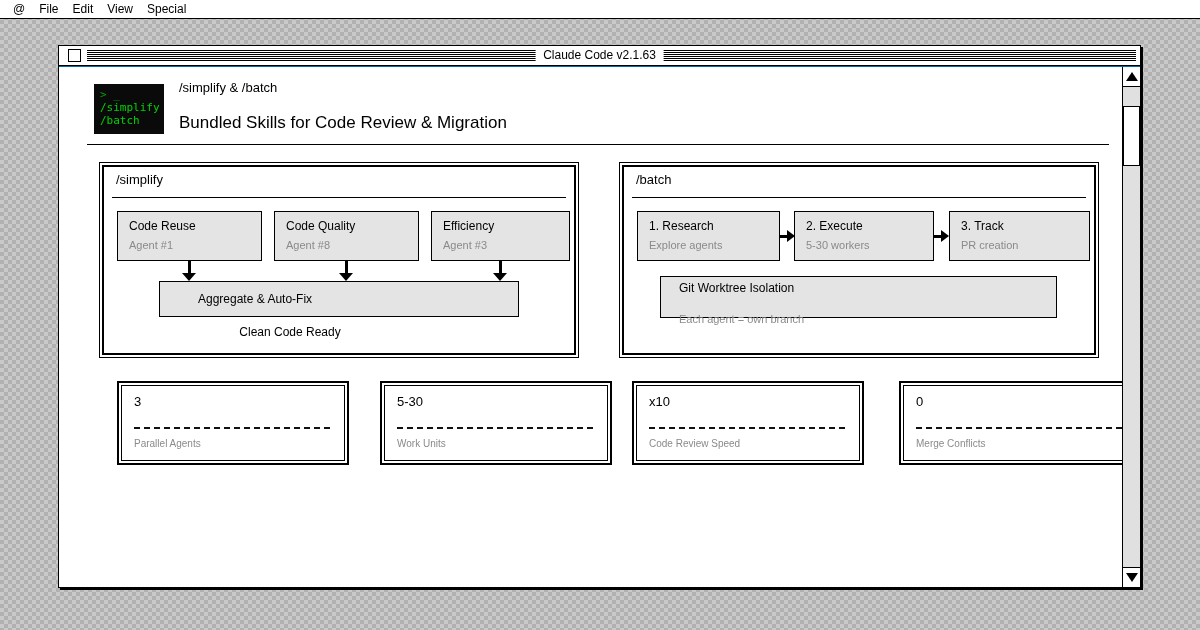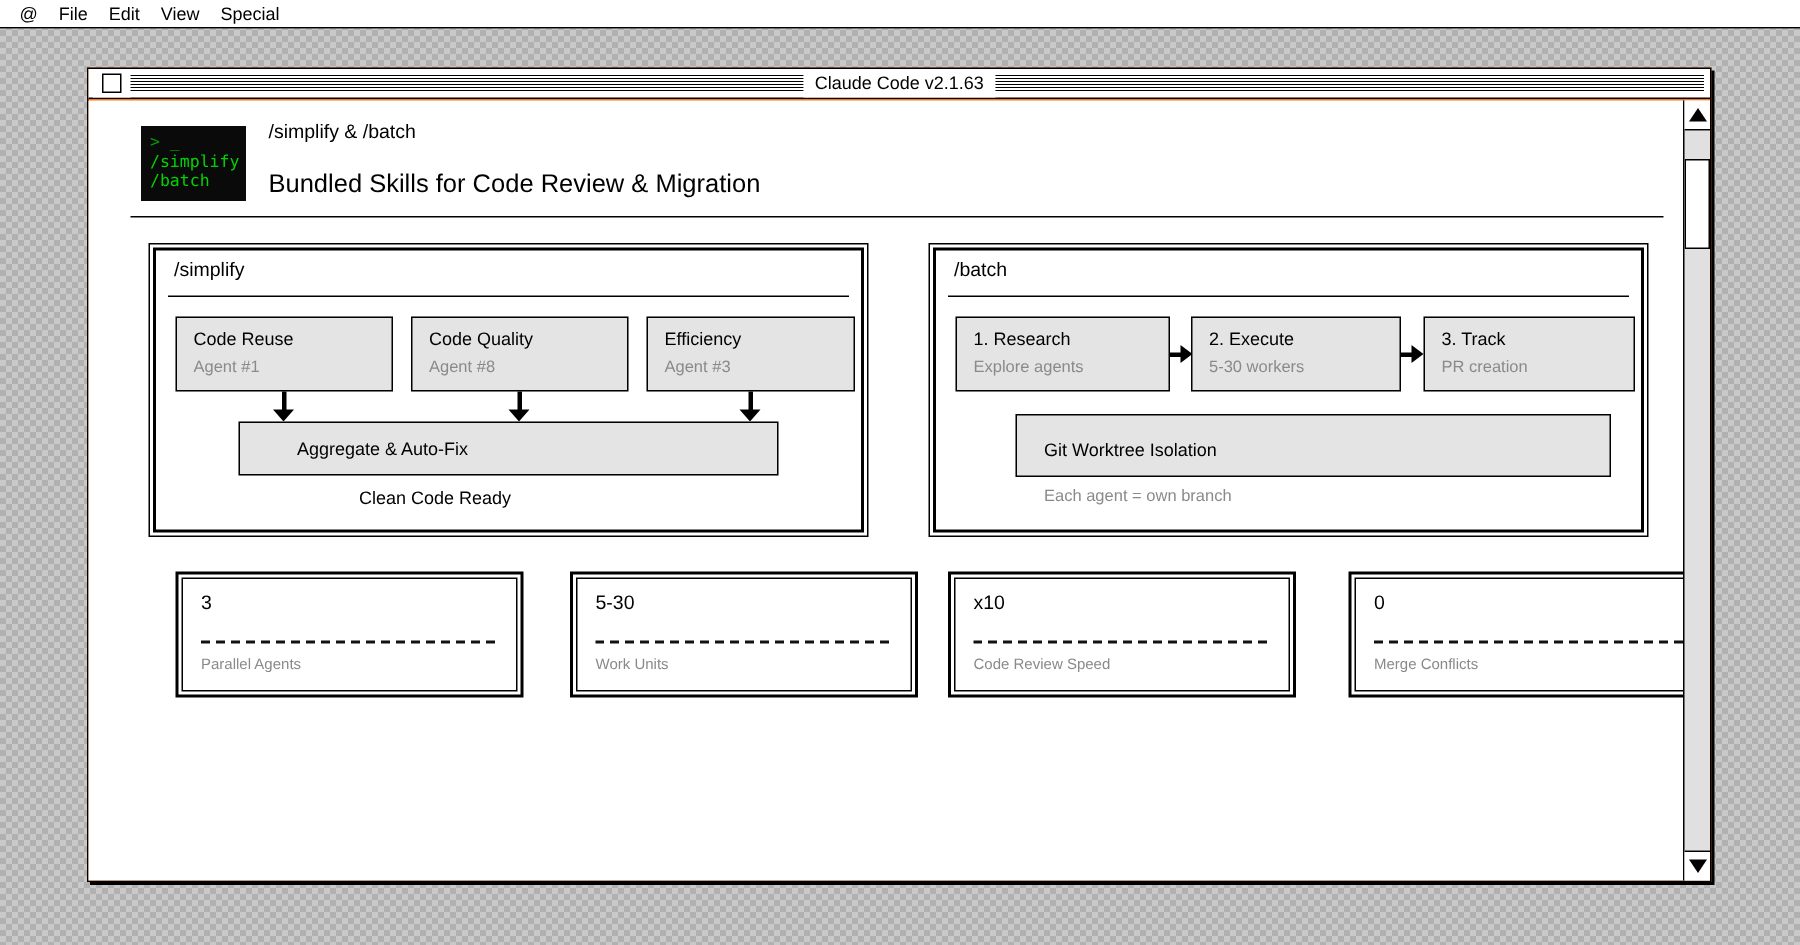--- a/index.html
+++ b/index.html
@@ -17,21 +17,21 @@
     position:absolute; top:0; left:0; right:0; height:19px;
     background:#fff; border-bottom:1px solid #000;
     display:flex; align-items:center; padding-left:6px;
     font-size:12px; z-index:50;
   }
   .menu-item { padding:0 7px; line-height:18px; }
 
   
   .window {
     position:absolute; left:58px; top:45px; width:1083px; height:543px;
-    background:#f97316; border:1px solid #000;
+    background:#0369a1; border:1px solid #000;
     box-shadow:2px 2px 0 0 #000;
   }
   .titlebar {
     position:relative; height:20px; border-bottom:1px solid #000; background:#fff;
   }
   .titlebar-stripes {
     position:absolute; left:4px; right:4px; top:4px; bottom:4px;
     background:repeating-linear-gradient(to bottom, #000 0 1px, #fff 1px 2px);
   }
   .closebox-wrap {
@@ -101,21 +101,21 @@
   .arrow-down .head { position:absolute; left:0; top:12px; width:0; height:0;
     border-left:7px solid transparent; border-right:7px solid transparent; border-top:8px solid #000; }
 
   .arrow-right { position:absolute; top:63px; width:15px; height:12px; }
   .arrow-right .stem { position:absolute; left:0; top:4.5px; width:8px; height:3px; background:#000; }
   .arrow-right .head { position:absolute; left:7px; top:0; width:0; height:0;
     border-top:6px solid transparent; border-bottom:6px solid transparent; border-left:8px solid #000; }
 
   .merge-box { position:absolute; background:#e4e4e4; border:1px solid #000; }
   .merge-simplify { left:55px; top:114px; width:360px; height:36px; display:flex; align-items:center; padding-left:38px; }
-  .merge-batch { left:53px; top:109px; width:397px; height:42px; padding:16px 0 0 18px; }
+  .merge-batch { left:36px; top:109px; width:397px; height:42px; padding:4px 0 0 18px; }
   .merge-batch .box-sub { margin-top:18px; }
 
   .panel-caption { position:absolute; top:158px; left:0; text-align:center; font-size:12px;padding-left:32px; }
   .caption-simplify { width:340px; }
   .caption-batch { width:350px; }
 
   
   .stat-card {
     position:absolute; top:314px; width:232px; height:84px;
     border:2px solid #000; padding:2px; background:#fff;

